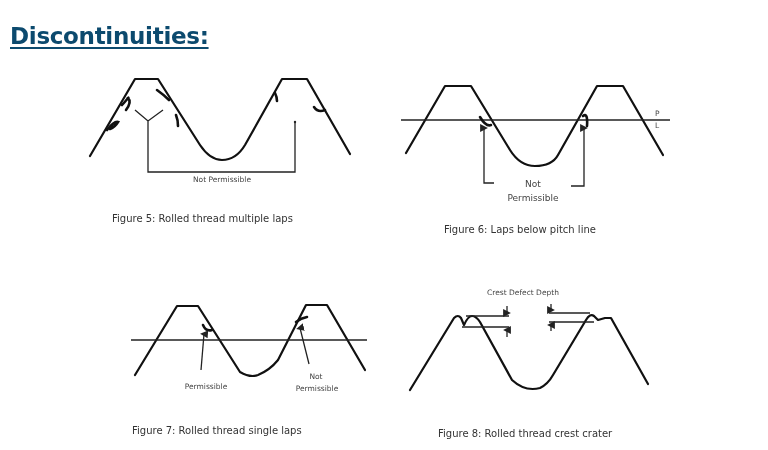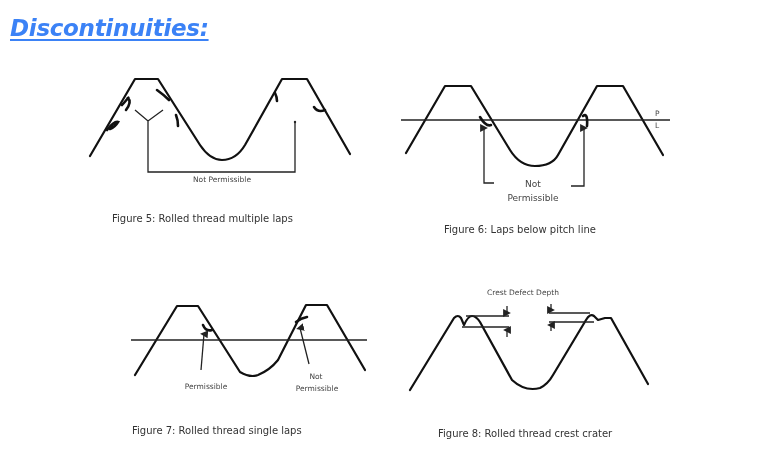--- a/index.html
+++ b/index.html
@@ -1,23 +1,22 @@
 <!DOCTYPE html>
 <html><head>
 <meta charset="utf-8">
 <style>
   html, body { margin: 0; padding: 0; background: #ffffff; }
   body { width: 768px; height: 450px; position: relative; overflow: hidden; font-family: "DejaVu Sans", sans-serif; }
   .title {
-    position: absolute; left: 10px; top: 15px;
+    position: absolute; left: 10px; top: 23px;
     font-family: "DejaVu Sans", sans-serif; font-weight: bold;
-    font-size: 23px; color: #3b82f6; text-decoration: underline;
+    font-size: 23px; color: #0c4a6e; text-decoration: underline;
     text-decoration-thickness: 2px; text-underline-offset: 3px;
     letter-spacing: -0.3px;
-    font-style: italic;
   }
   svg.canvas { position: absolute; left: 0; top: 0; }
   .caption { font-family: "DejaVu Sans", sans-serif; font-size: 10px; fill: #333333; }
   .small { font-family: "DejaVu Sans", sans-serif; font-size: 7.5px; fill: #444444; }
   .label { font-family: "DejaVu Sans", sans-serif; font-size: 9px; fill: #444444; }
   .thread { fill: none; stroke: #111111; stroke-width: 2.2; stroke-linejoin: round; stroke-linecap: round; }
   .thin { fill: none; stroke: #222222; stroke-width: 1.3; }
   .lap { fill: none; stroke: #111111; stroke-width: 2.6; stroke-linecap: round; }
 </style>
 </head>

